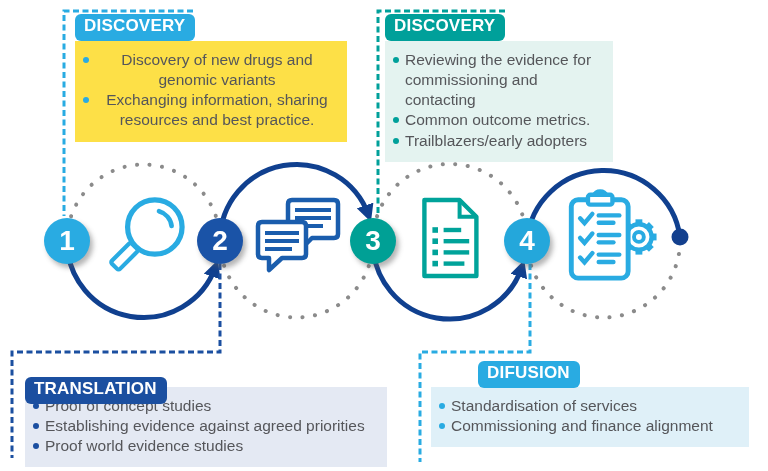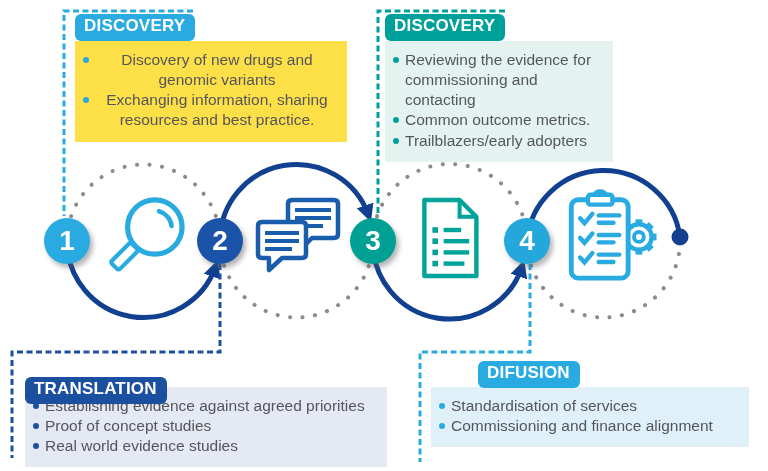--- a/index.html
+++ b/index.html
@@ -79,23 +79,23 @@
     <ul>
         <li>Reviewing the evidence for commissioning and contacting</li>
         <li>Common outcome metrics.</li>
         <li>Trailblazers/early adopters</li>
       </ul>
   </div>
 
   <div class="title-bar" style="left:25px;top:361px;background:#1B4FA0;margin-top:16px;">TRANSLATION</div>
   <div class="content-box" style="left:25px;top:387px;width:362px;background:#E4E9F3;--bc:#1B4FA0;">
     <ul>
+        <li>Proof of concept studies</li>
         <li>Establishing evidence against agreed priorities</li>
-        <li>Proof of concept studies</li>
-        <li>Real world evidence studies</li>
+        <li>Proof world evidence studies</li>
       </ul>
   </div>
 
   <div class="title-bar" style="left:431px;top:361px;background:#29ABE2;margin-left:47px;">DIFUSION</div>
   <div class="content-box" style="left:431px;top:387px;width:318px;background:#DFF0F8;--bc:#29ABE2;">
     <ul>
         <li>Standardisation of services</li>
         <li>Commissioning and finance alignment</li>
       </ul>
   </div>

